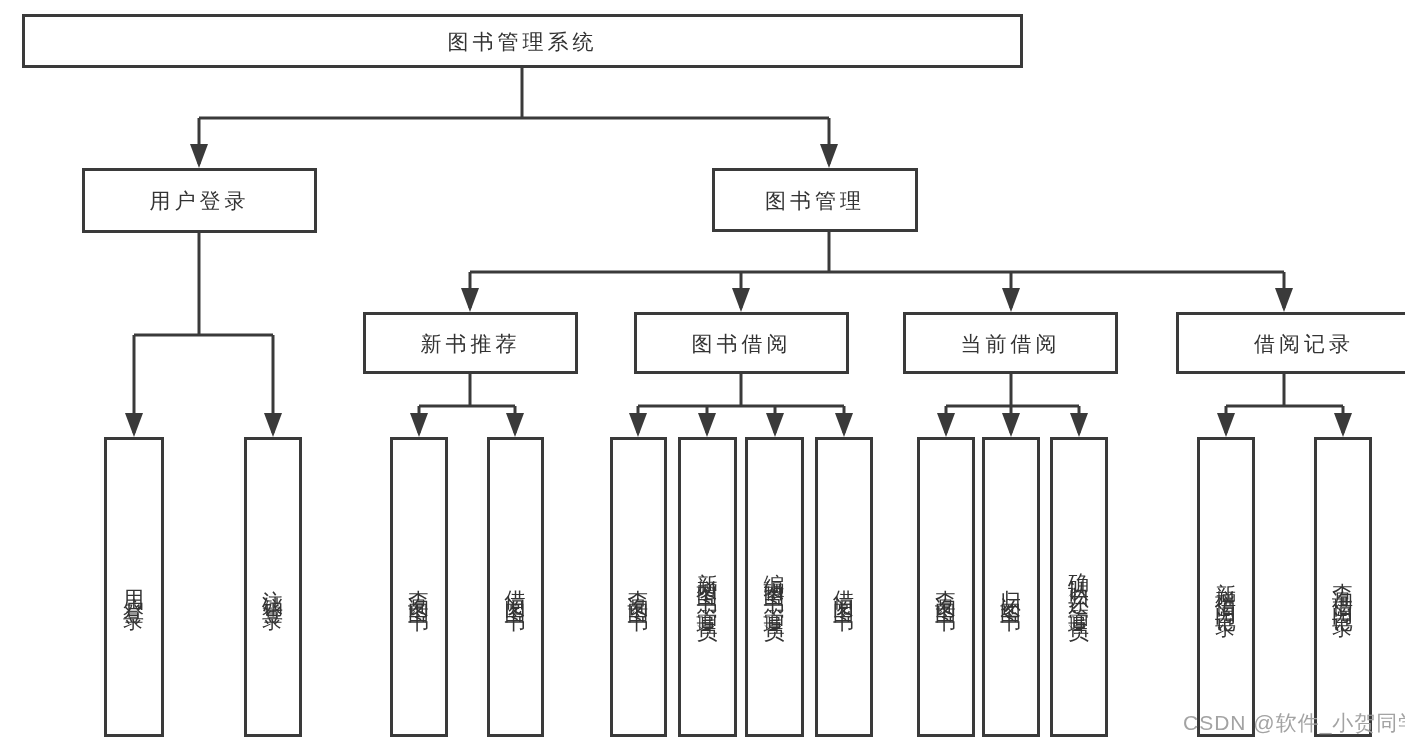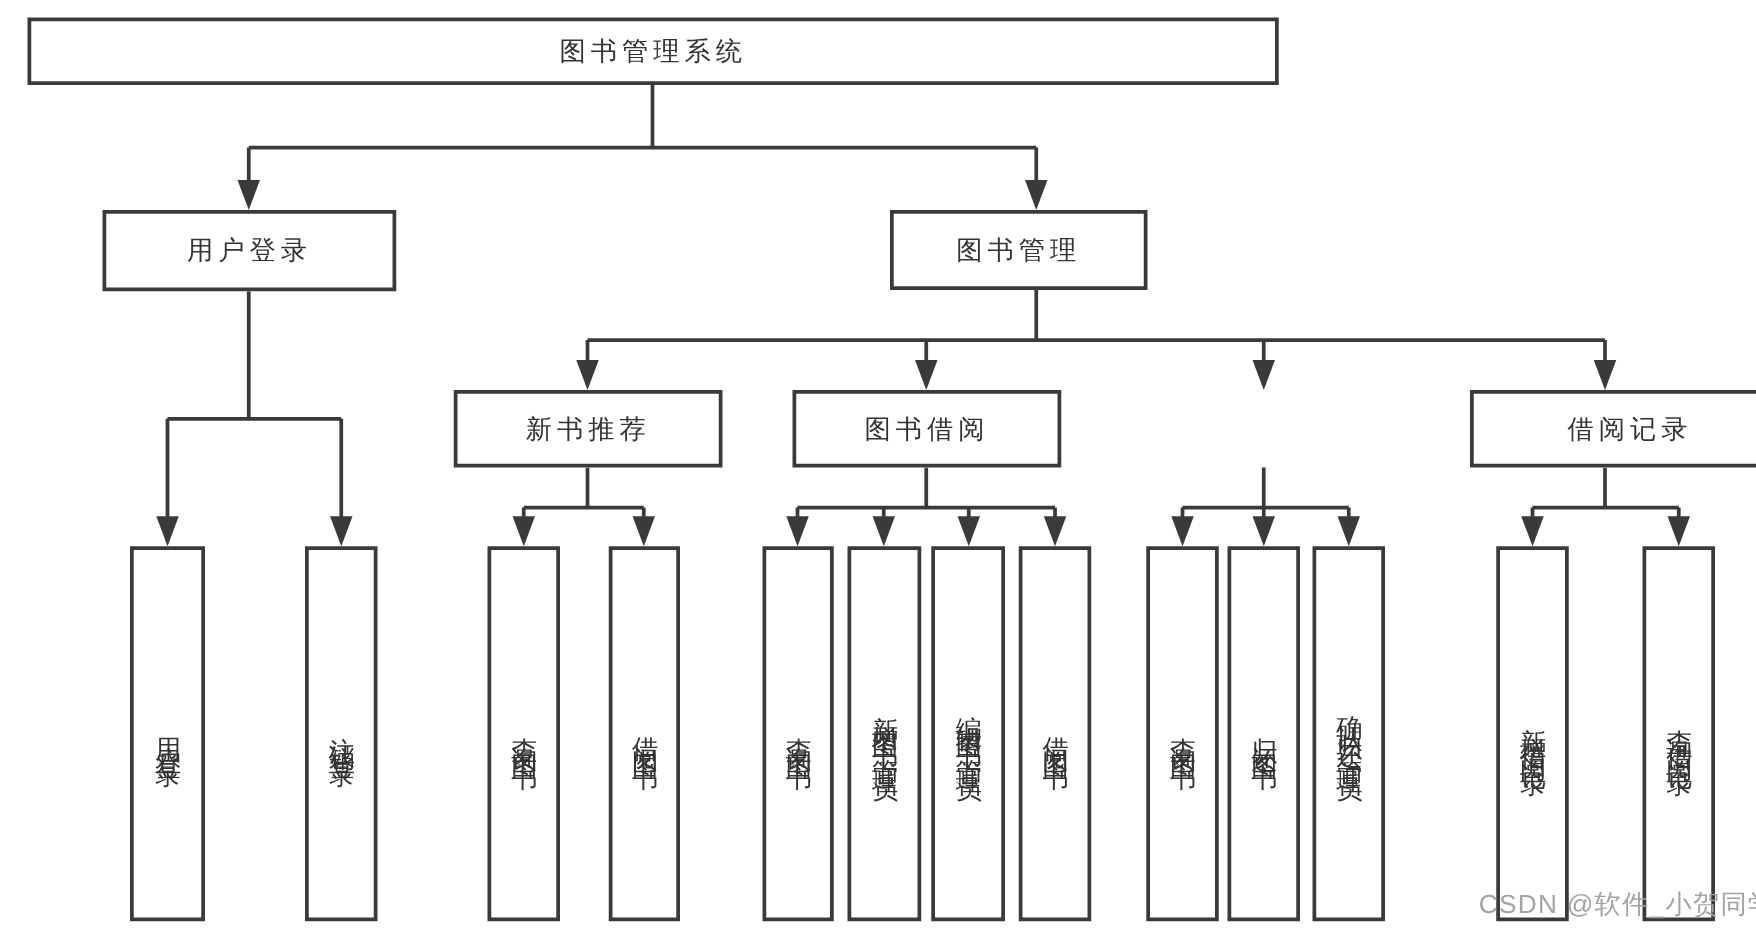--- a/index.html
+++ b/index.html
@@ -127,20 +127,21 @@
     </g>
   </svg>
 
   <div class="box" style="left:22px; top:14px; width:1001px; height:54px;">图书管理系统</div>
 
   <div class="box" style="left:82px; top:168px; width:235px; height:65px;">用户登录</div>
   <div class="box" style="left:712px; top:168px; width:206px; height:64px;">图书管理</div>
 
   <div class="box" style="left:634px; top:312px; width:215px; height:62px;">图书借阅</div>
   <div class="box" style="left:363px; top:312px; width:215px; height:62px;">新书推荐</div>
+  <div class="box" style="left:903px; top:312px; width:215px; height:62px;">当前借阅</div>
   <div class="box" style="left:1176px; top:312px; width:256px; height:62px;">借阅记录</div>
 
   <div class="box leaf" style="left:104px; top:437px; width:60px; height:300px;">用户登录</div>
   <div class="box leaf" style="left:244px; top:437px; width:58px; height:300px;">注销登录</div>
   <div class="box leaf" style="left:390px; top:437px; width:58px; height:300px;">查询图书</div>
   <div class="box leaf" style="left:487px; top:437px; width:57px; height:300px;">借阅图书</div>
   <div class="box leaf" style="left:610px; top:437px; width:57px; height:300px;">查询图书</div>
   <div class="box leaf" style="left:678px; top:437px; width:59px; height:300px;">新增图书（管理员）</div>
   <div class="box leaf" style="left:745px; top:437px; width:59px; height:300px;">编辑图书（管理员）</div>
   <div class="box leaf" style="left:815px; top:437px; width:58px; height:300px;">借阅图书</div>

